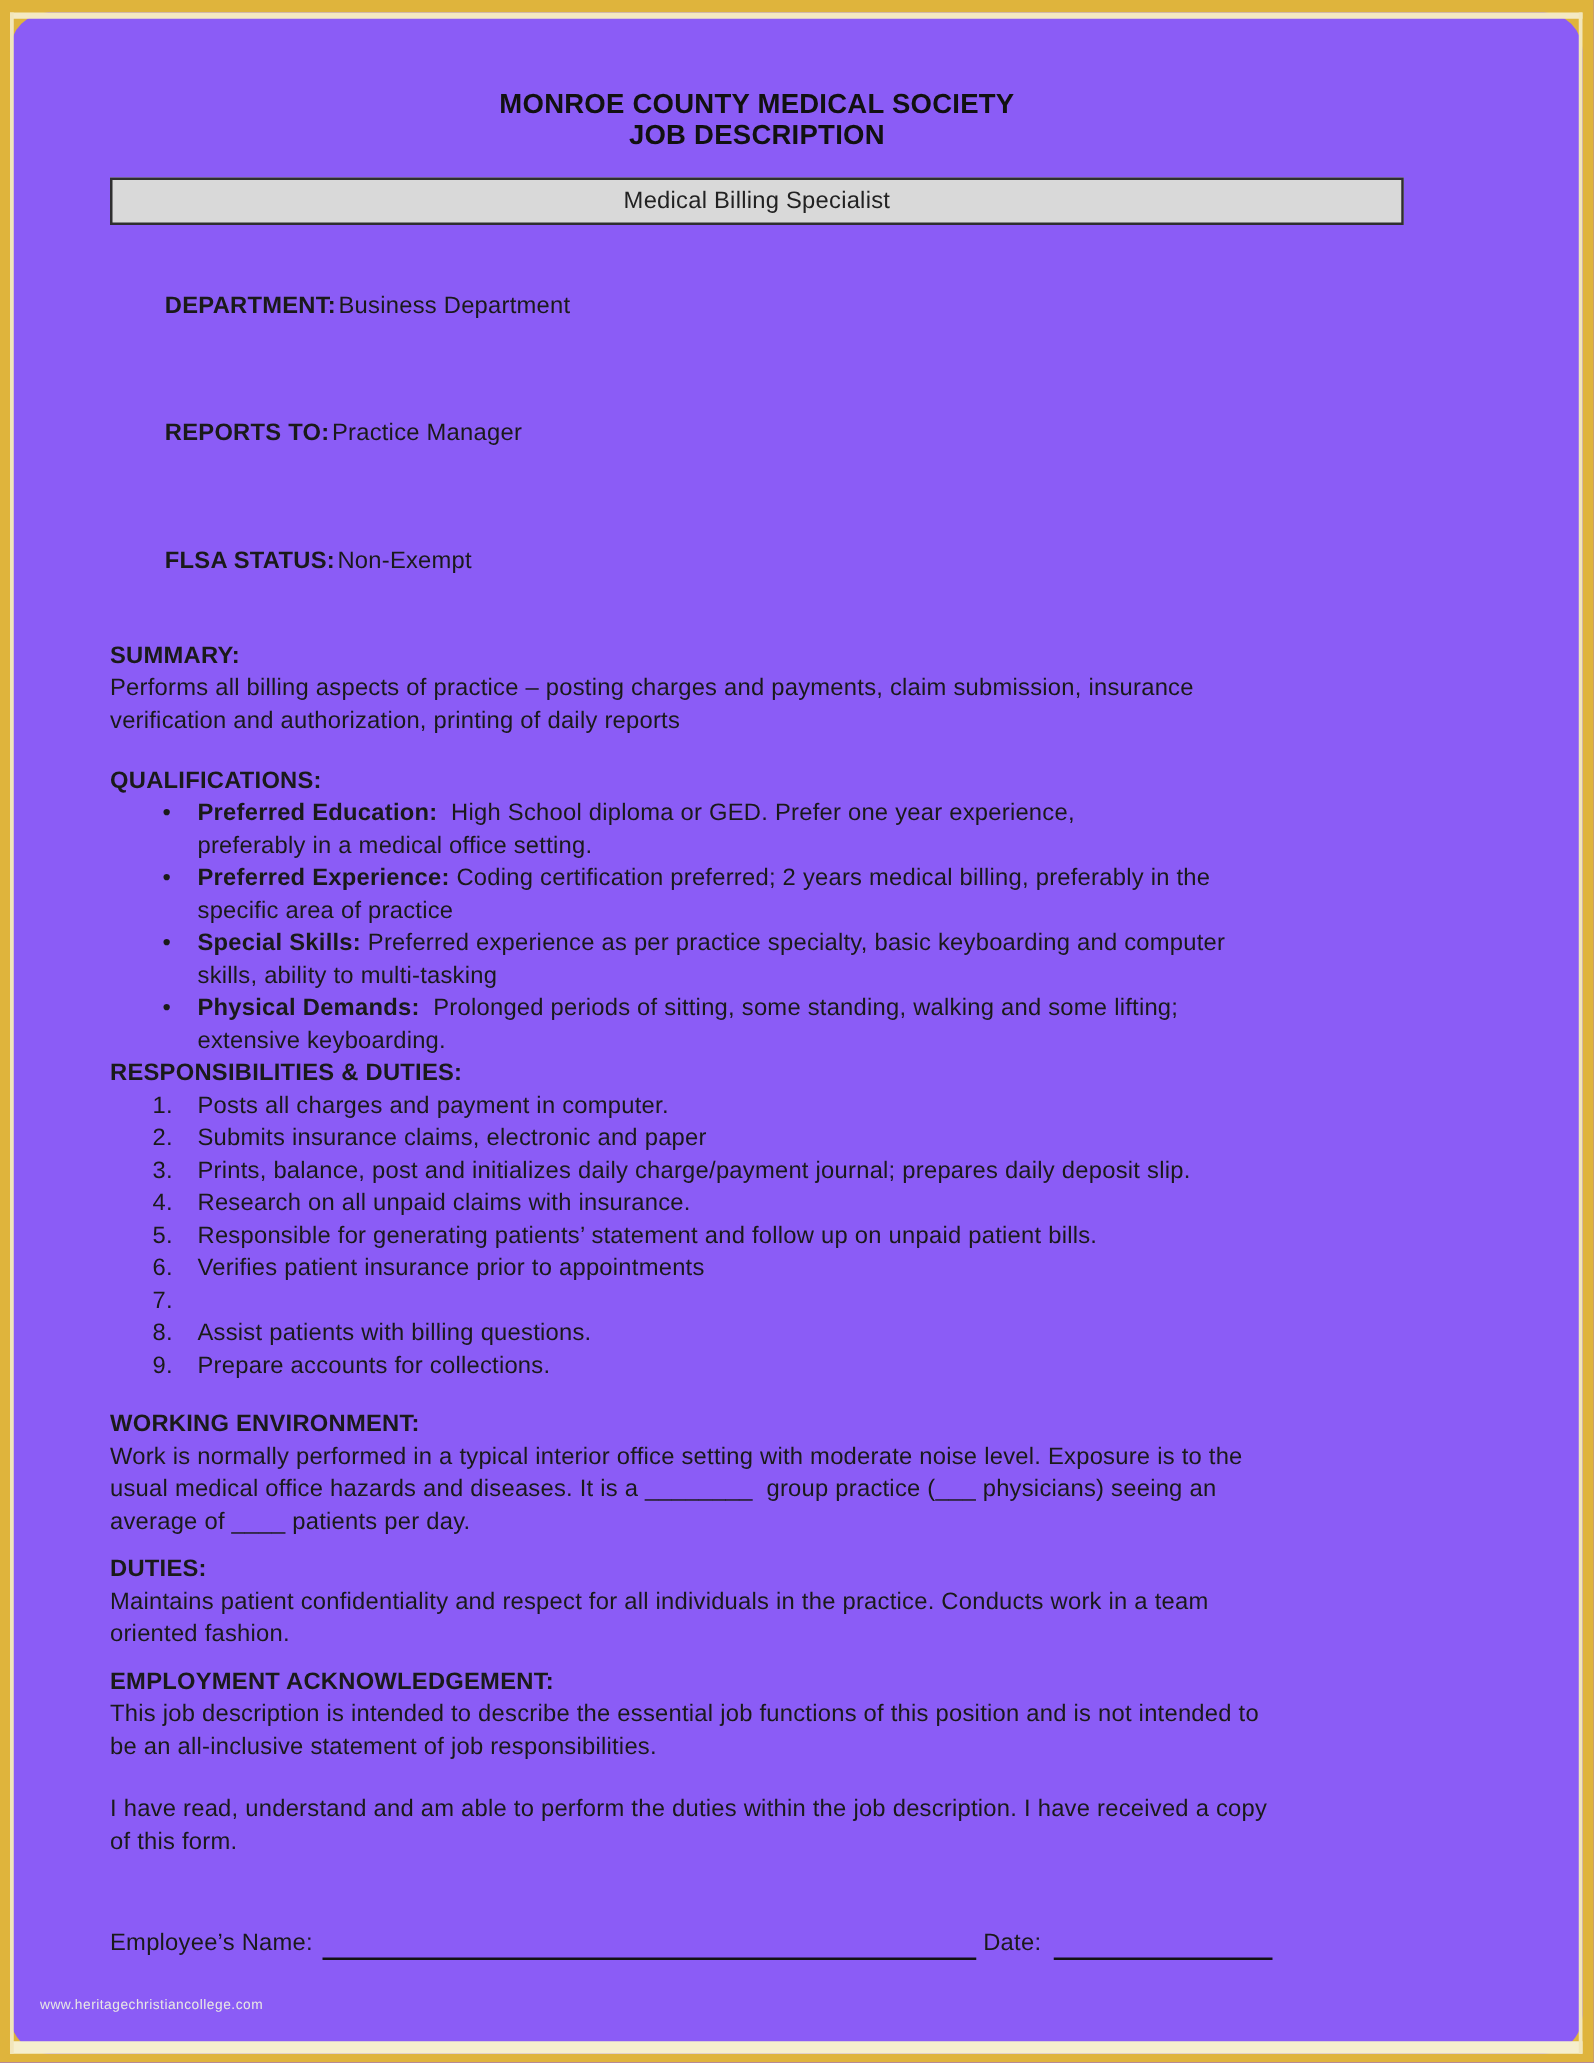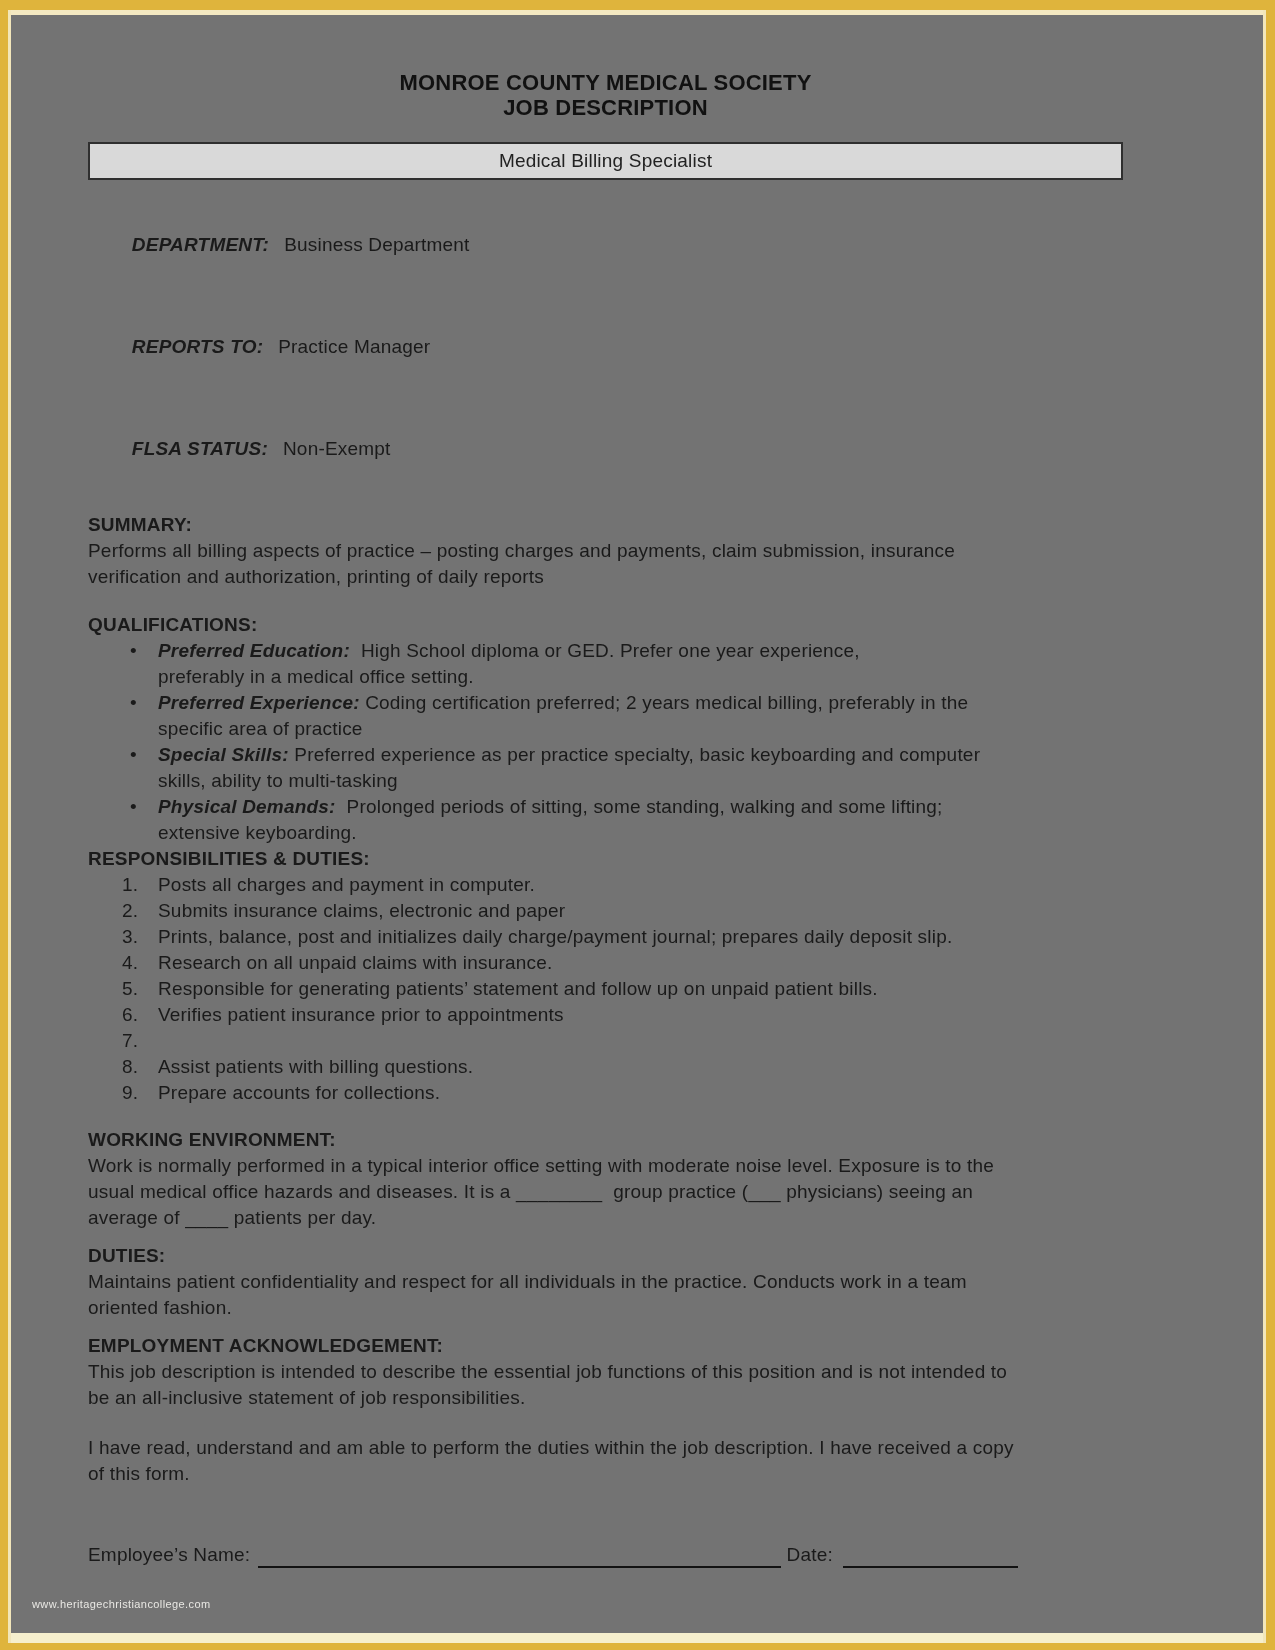--- a/index.html
+++ b/index.html
@@ -4,42 +4,43 @@
 <style>
   html,body{margin:0;padding:0;}
   body{
     width:1275px;height:1650px;position:relative;overflow:hidden;
     background:#dfb43c;
     font-family:"Liberation Sans",sans-serif;
     color:#1a1a1a;
   }
   .page{
     position:absolute;top:10px;left:8px;right:9px;bottom:7px;
-    background:#737373;
+    background:#8b5cf6;
+    border-radius:31px;
   }
   .tint-top{position:absolute;top:0;left:0;right:0;height:5px;background:#f4e9c2;}
   .tint-bottom{position:absolute;bottom:0;left:0;right:0;height:10px;background:#f6efcd;}
   .tint-left{position:absolute;top:0;bottom:0;left:0;width:3px;background:#f2e6ba;}
   .tint-right{position:absolute;top:0;bottom:0;right:0;width:3px;background:#f2e6ba;}
   .content{
     position:absolute;left:80px;top:0;width:1035px;
     font-size:19px;line-height:26px;letter-spacing:0.2px;
   }
   .doc-title{
     margin-top:60px;text-align:center;font-weight:bold;
     font-size:22px;line-height:25px;color:#111;
   }
   .job-box{
     margin-top:22px;height:34px;border:2px solid #2f2f2f;background:#d9d9d9;
     text-align:center;line-height:34px;font-size:19px;color:#222;
   }
   .info-fields{margin-top:26px;}
   .info-row{margin-bottom:24px;white-space:pre;}
-  .info-label,.q-label{font-weight:bold;font-style:italic;}
-  .info-value{margin-left:15px;}
+  .info-label,.q-label{font-weight:bold;}
+  .info-value{margin-left:2px;}
   .section-heading{font-weight:bold;white-space:pre;}
   .para{white-space:pre;}
   .sec-summary{margin-top:21px;}
   .sec-qual{margin-top:22px;}
   .sec-duties{}
   .sec-work{margin-top:21px;}
   .sec-values{margin-top:12px;}
   .sec-ack{margin-top:12px;}
   .q-item{display:flex;}
   .q-marker{width:28px;padding-left:42px;flex:none;}

